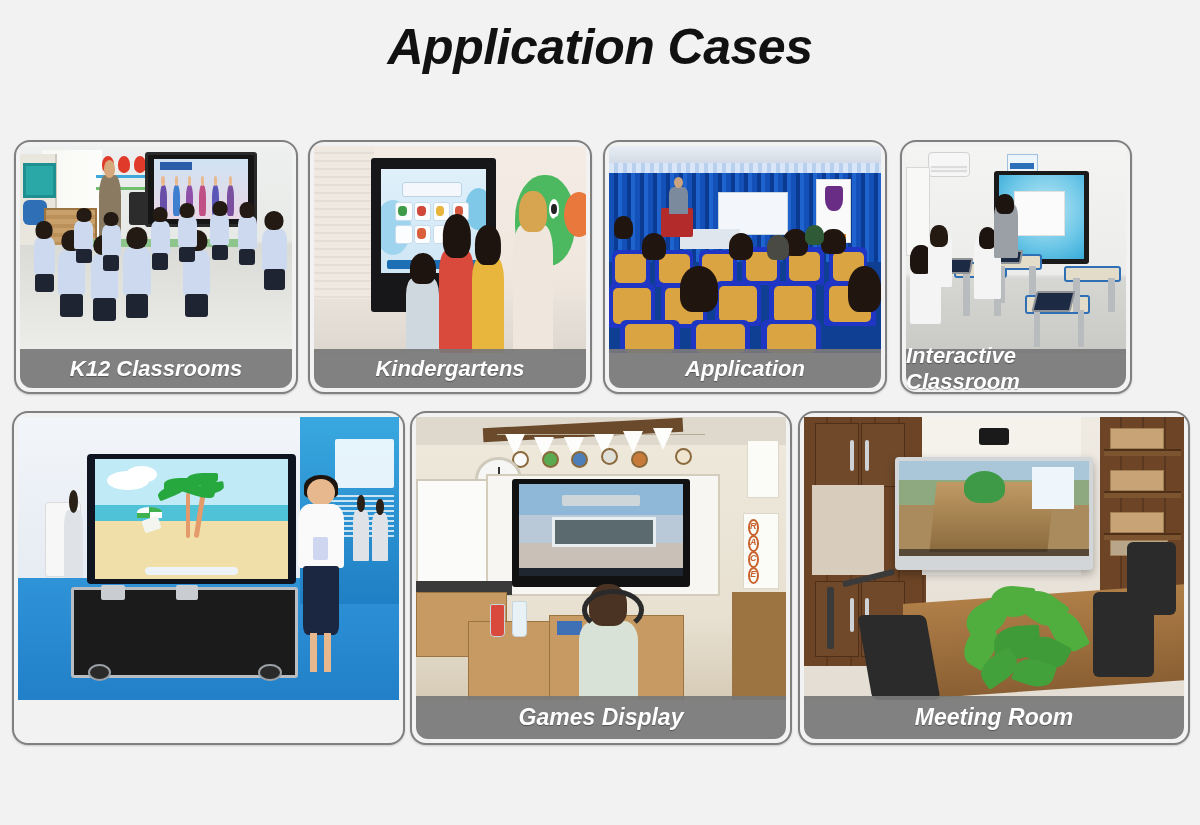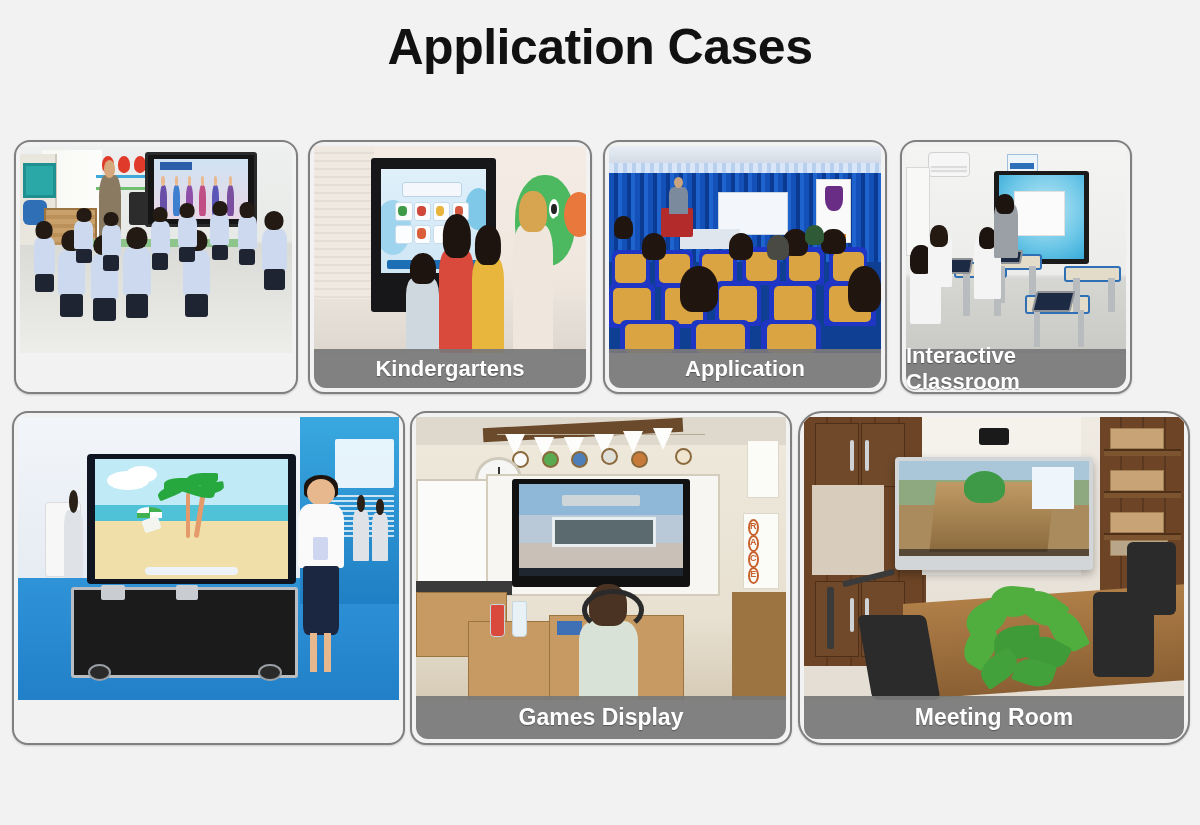--- a/index.html
+++ b/index.html
@@ -2,21 +2,21 @@
 <html><head>
 <meta charset="utf-8">
 <style>
   html,body{margin:0;padding:0;}
   body{
     width:1200px;height:825px;
     background:#f2f2f2;
     font-family:"Liberation Sans", sans-serif;
     overflow:hidden;
   }
-  .page{position:relative;width:1200px;height:825px;}
+  .page{position:relative;width:1200px;height:825px;font-style:italic;}
 
   .page-title{
     position:absolute;left:0;top:18px;width:1200px;
     text-align:center;
     font-size:50px;font-weight:bold;color:#111;
     letter-spacing:-0.5px;
     font-family:"Liberation Sans", sans-serif;
   }
 
   
@@ -54,21 +54,21 @@
   .c2{left:308px;}
   .c3{left:603px;}
   .c4{left:900px;width:232px;}
 
   
   .r2{top:411px;height:334px;}
   .r2 .photo{height:283px;}
   .r2 .caption{height:43px;font-size:23px;}
   .d1{left:12px;width:393px;}
   .d2{left:410px;width:382px;}
-  .d3{left:798px;width:392px;border-radius:24px;}
+  .d3{left:798px;width:392px;}
 
   
   .k12{position:absolute;inset:0;background:linear-gradient(#eef0ef 0%,#e7e9e7 46%,#dcdcda 47%,#d3d3d0 100%);}
   .k12-win{position:absolute;left:8%;top:2%;width:22%;height:42%;background:linear-gradient(90deg,#f7f7f4,#fdfdfb);}
   .k12-shelfL{position:absolute;left:0;top:4%;width:13%;height:52%;background:#e9e6de;border-right:2px solid #cfc9bd;}
   .k12-teal{position:absolute;left:1%;top:8%;width:10%;height:14%;background:#2aa8a8;border:3px solid #1f8f8f;}
   .k12-blue{position:absolute;left:1%;top:26%;width:9%;height:12%;background:#2f6fb5;border-radius:6px;}
   .k12-wood{position:absolute;left:9%;top:30%;width:18%;height:30%;background:repeating-linear-gradient(#caa06a 0 5px,#bb9059 5px 9px);border:2px solid #9c7441;}
   .k12-bar{position:absolute;left:28%;top:14%;width:52%;height:3px;background:#3fa8d8;}
   .k12-bar2{position:absolute;left:28%;top:20%;width:52%;height:3px;background:#6fc06f;}
@@ -260,20 +260,21 @@
           <div class="kid" style="left:30%;top:38%;width:7%;height:15%"></div>
           <div class="kid" style="left:48%;top:36%;width:7%;height:16%"></div>
           <div class="kid" style="left:58%;top:34%;width:7%;height:15%"></div>
           <div class="kid" style="left:70%;top:33%;width:7%;height:15%"></div>
           <div class="kid" style="left:80%;top:34%;width:7%;height:16%"></div>
           <div class="kid" style="left:89%;top:40%;width:9%;height:20%"></div>
           <div class="kid" style="left:20%;top:36%;width:7%;height:14%"></div>
         </div>
       </div>
     </div>
+    <div class="caption">K12 Classrooms</div>
   </div>
 
   <div class="card r1 c2">
     <div class="photo">
       <div class="ph-inner">
         <div class="kg">
           <div class="kg-wallL"></div>
           <div class="kg-floor"></div>
           <div class="kg-mon">
             <div class="kg-mon-eye" style="left:22%"></div>

